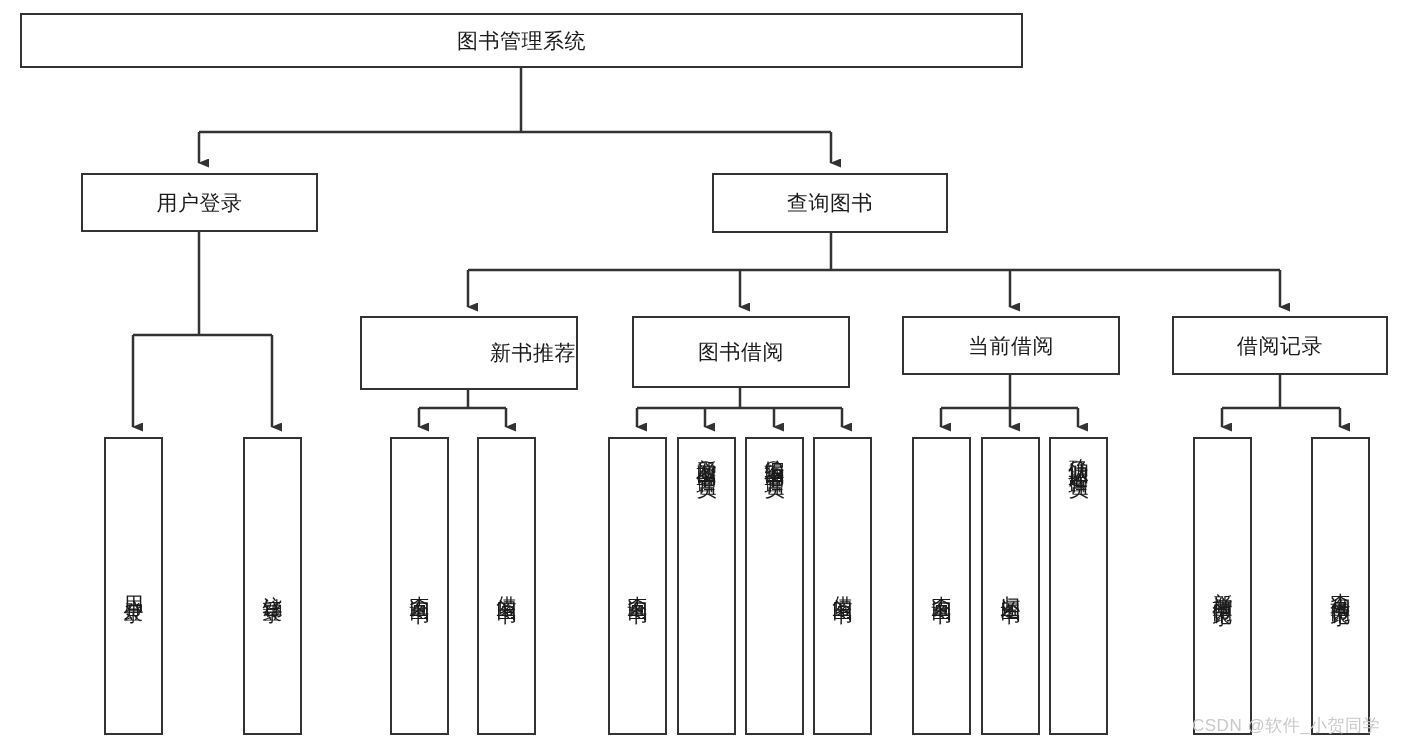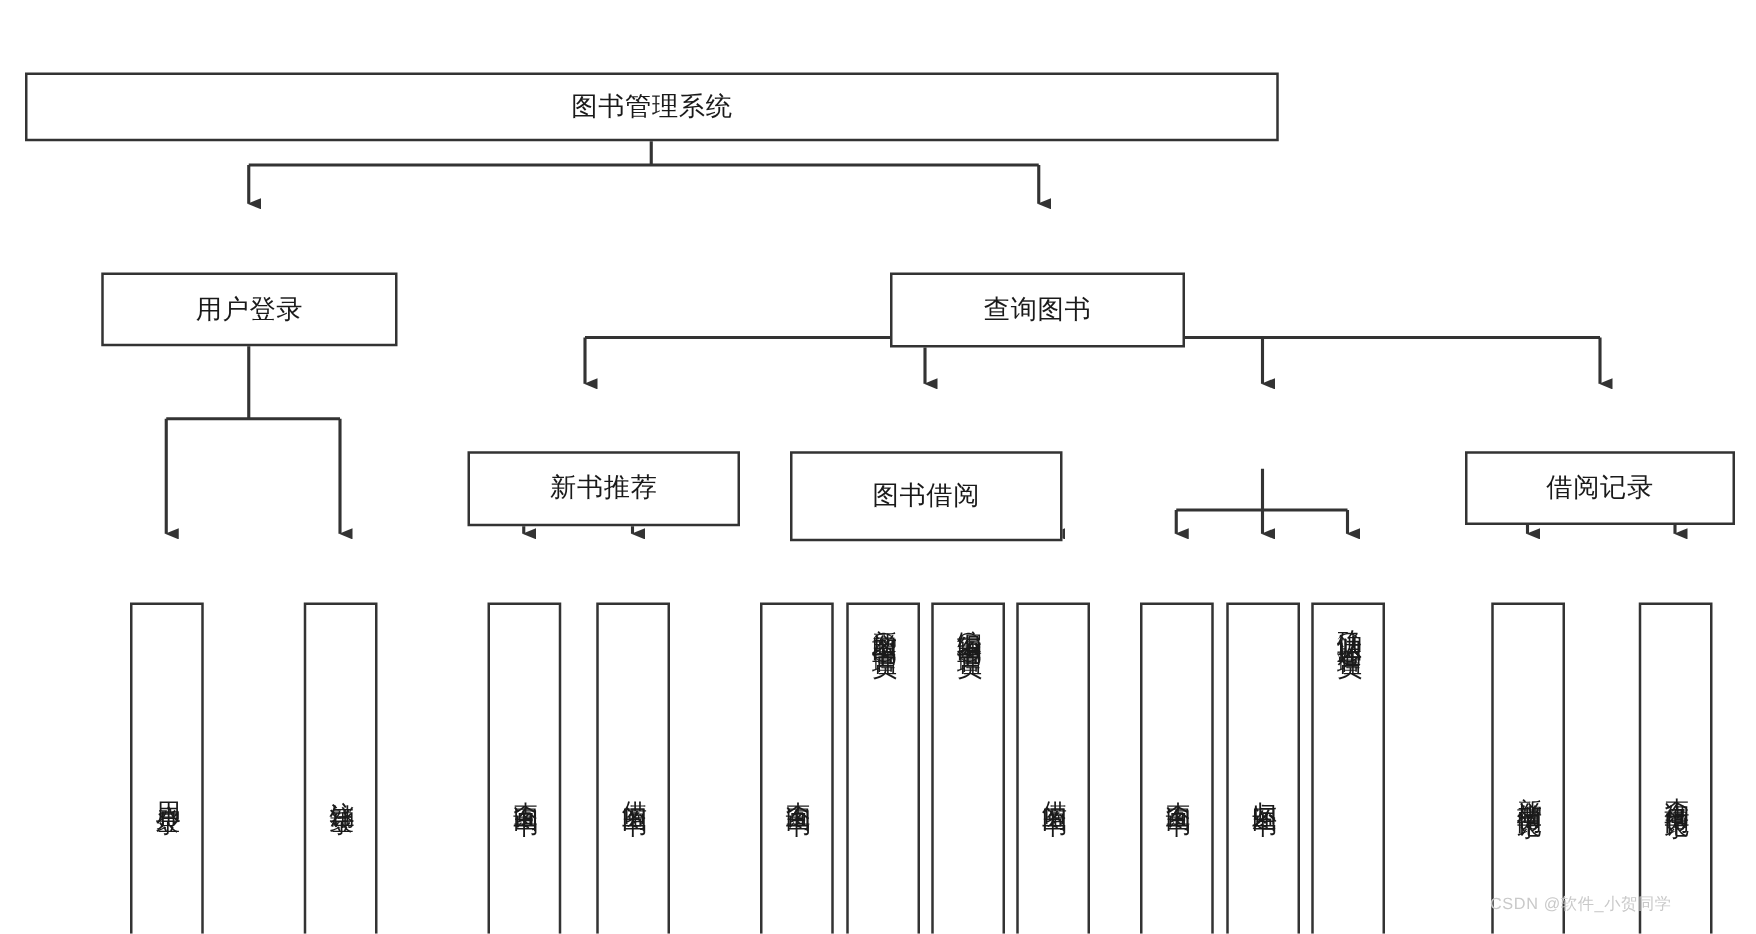--- a/index.html
+++ b/index.html
@@ -28,21 +28,20 @@
   .node {
     position: absolute;
     box-sizing: border-box;
     background: #ffffff;
     border: 2.5px solid #333333;
     display: flex;
     align-items: center;
     justify-content: center;
     color: #1a1a1a;
     z-index: 2;
-    margin-top: 45px;
   }
   .node-label {
     display: block;
     text-align: center;
     letter-spacing: 0.5px;
     color: #1a1a1a;
   }
   .node.horizontal .node-label {
     font-size: 21px;
     line-height: 1.1;
@@ -64,21 +63,21 @@
     max-height: 100%;
   }
   
   .node.vertical.short {
     align-items: center;
     padding-top: 0;
   }
   .watermark {
     position: absolute;
     color: #c9c9c9;
-    font-size: 13px;
+    font-size: 17px;
     white-space: nowrap;
     z-index: 5;
     letter-spacing: 0.5px;
   }
 </style>
 </head>
 <body>
 
 <div id="diagram-root">
 
@@ -137,28 +136,31 @@
   </div>
 
   <div class="node horizontal" style="left:81px; top:173px; width:237px; height:59px;">
     <span class="node-label">用户登录</span>
   </div>
 
   <div class="node horizontal" style="left:712px; top:173px; width:236px; height:60px;">
     <span class="node-label">查询图书</span>
   </div>
 
-  <div class="node horizontal" style="left:374px; top:316px; width:218px; height:60px;">
+  <div class="node horizontal" style="left:360px; top:316px; width:218px; height:74px;justify-content:flex-end;">
     <span class="node-label">新书推荐</span>
   </div>
 
   <div class="node horizontal" style="left:632px; top:316px; width:218px; height:72px;">
     <span class="node-label">图书借阅</span>
   </div>
 
+  <div class="node horizontal" style="left:902px; top:316px; width:218px; height:59px;">
+    <span class="node-label">当前借阅</span>
+  </div>
 
   <div class="node horizontal" style="left:1172px; top:316px; width:216px; height:59px;">
     <span class="node-label">借阅记录</span>
   </div>
 
   <div class="node vertical short" style="left:104px; top:437px; width:59px; height:298px;">
     <span class="node-label">用户登录</span>
   </div>
 
   <div class="node vertical short" style="left:243px; top:437px; width:59px; height:298px;">

